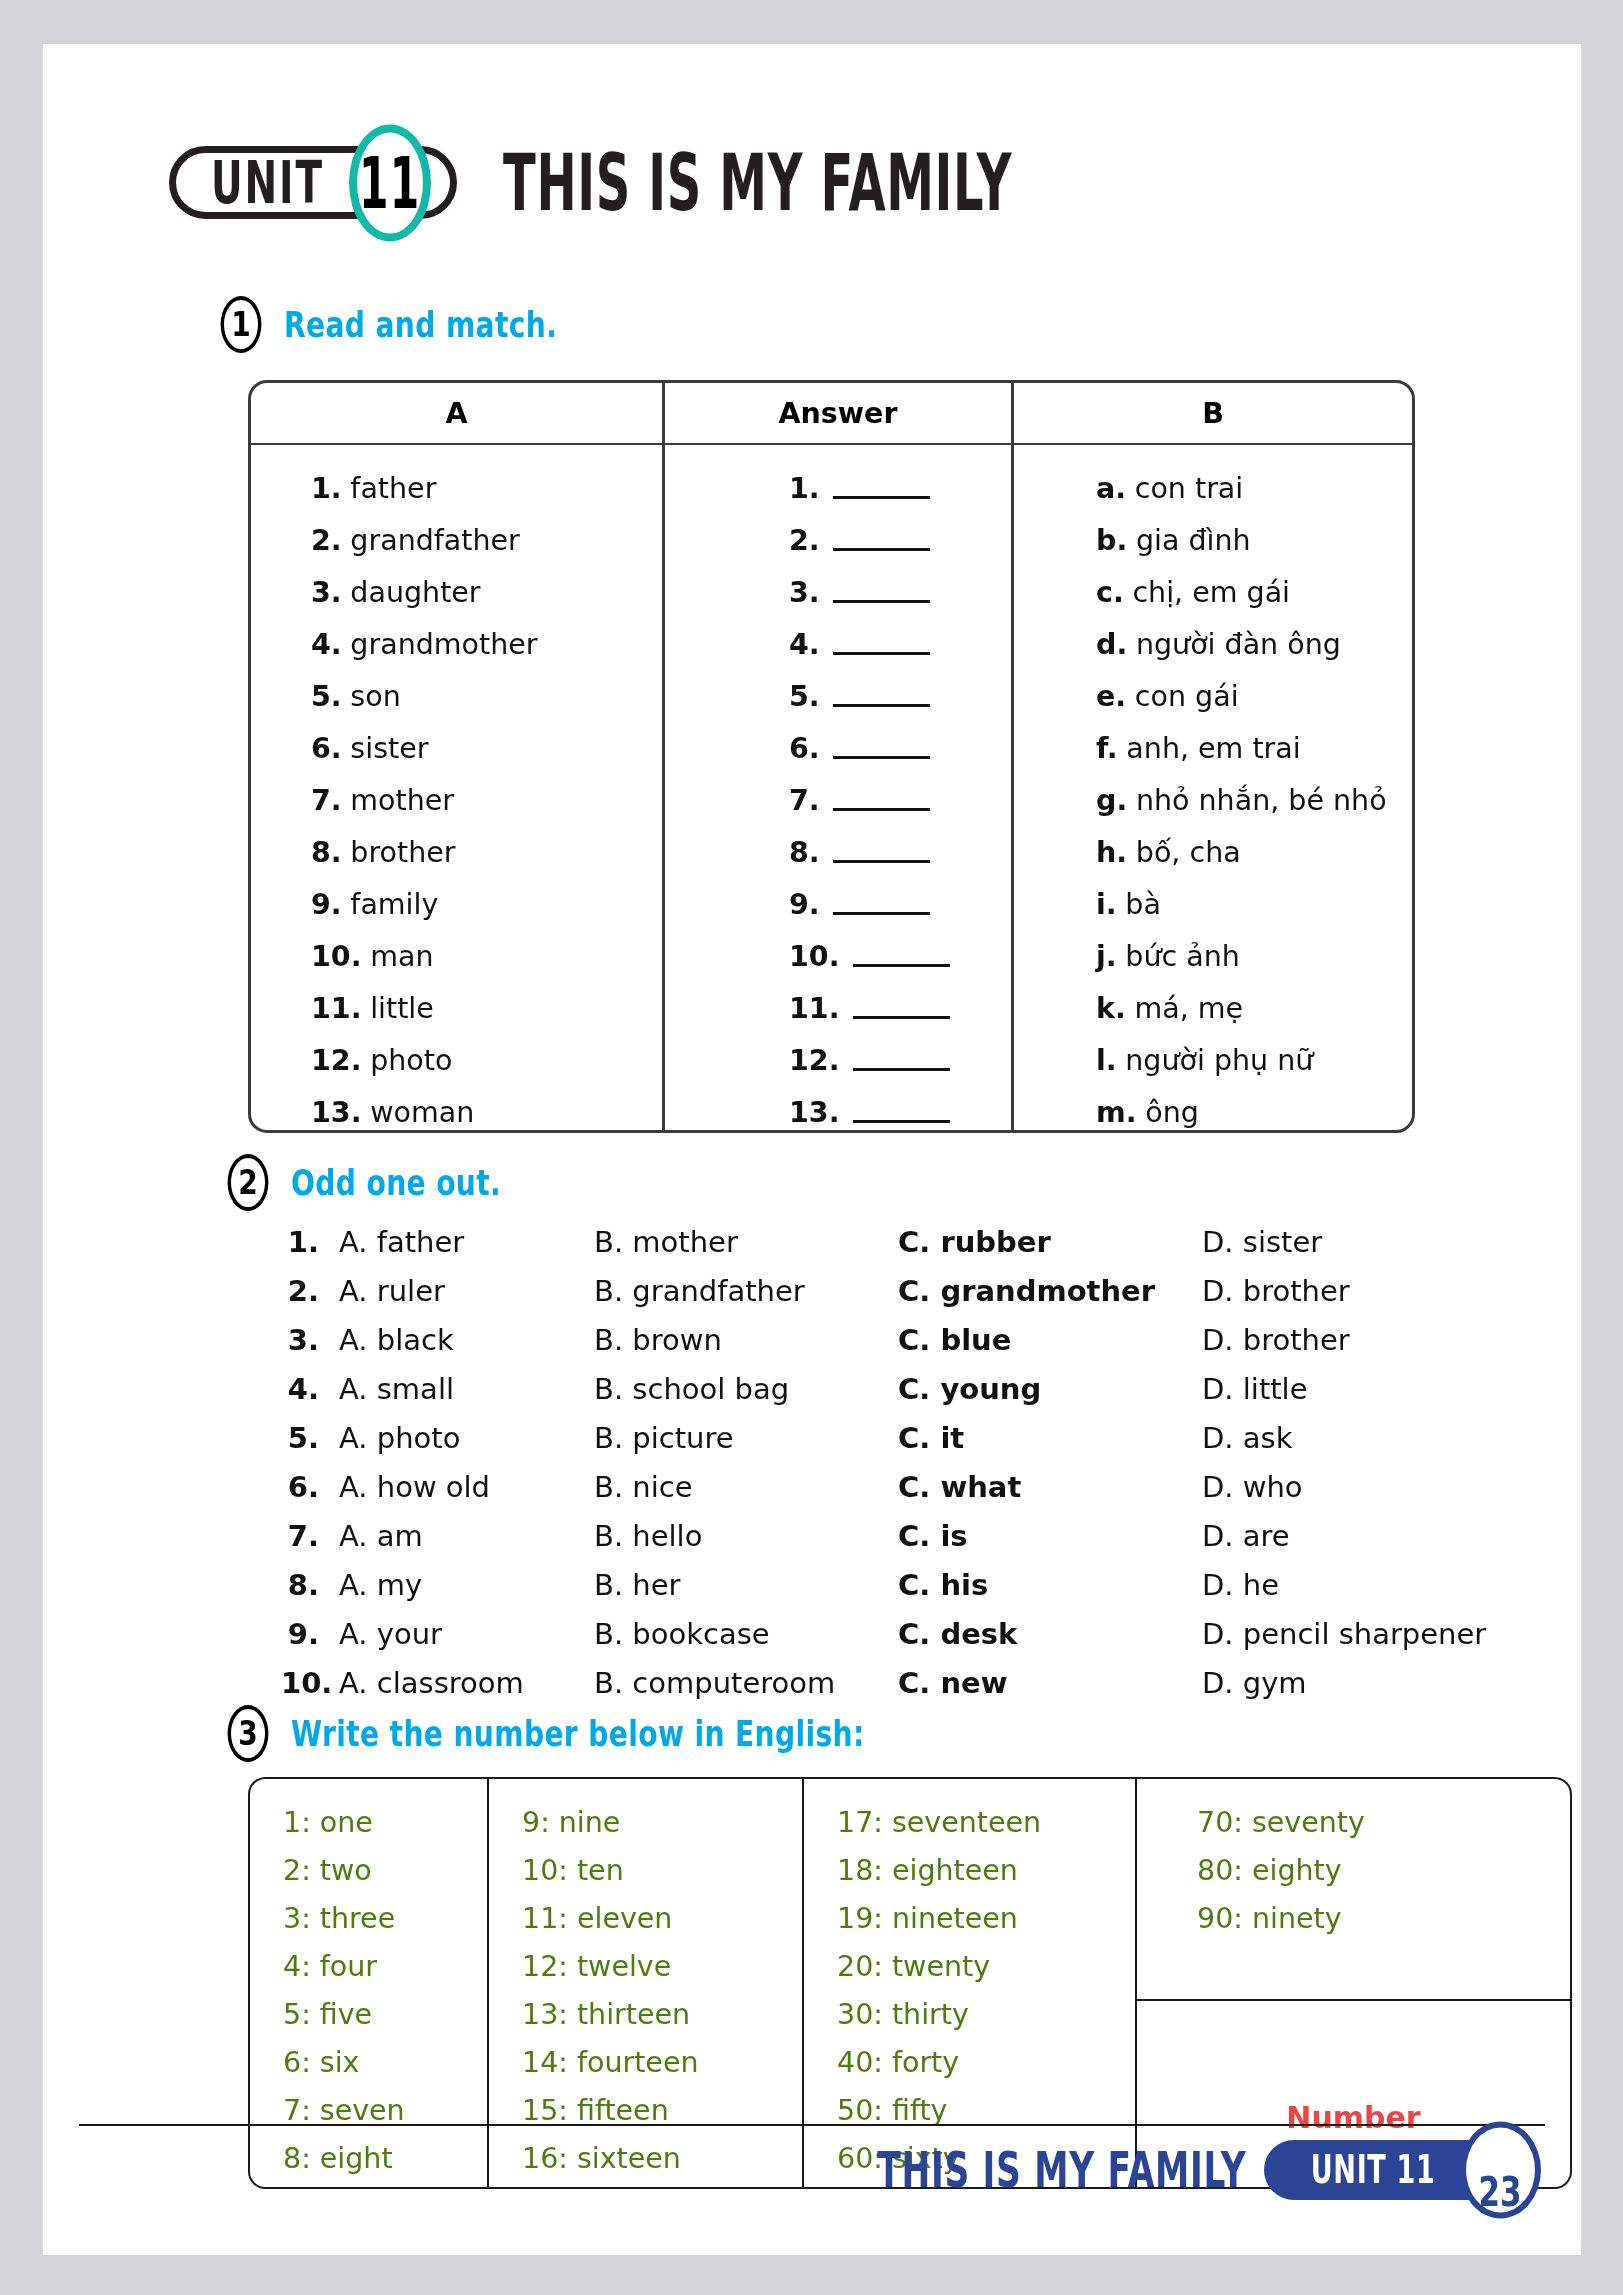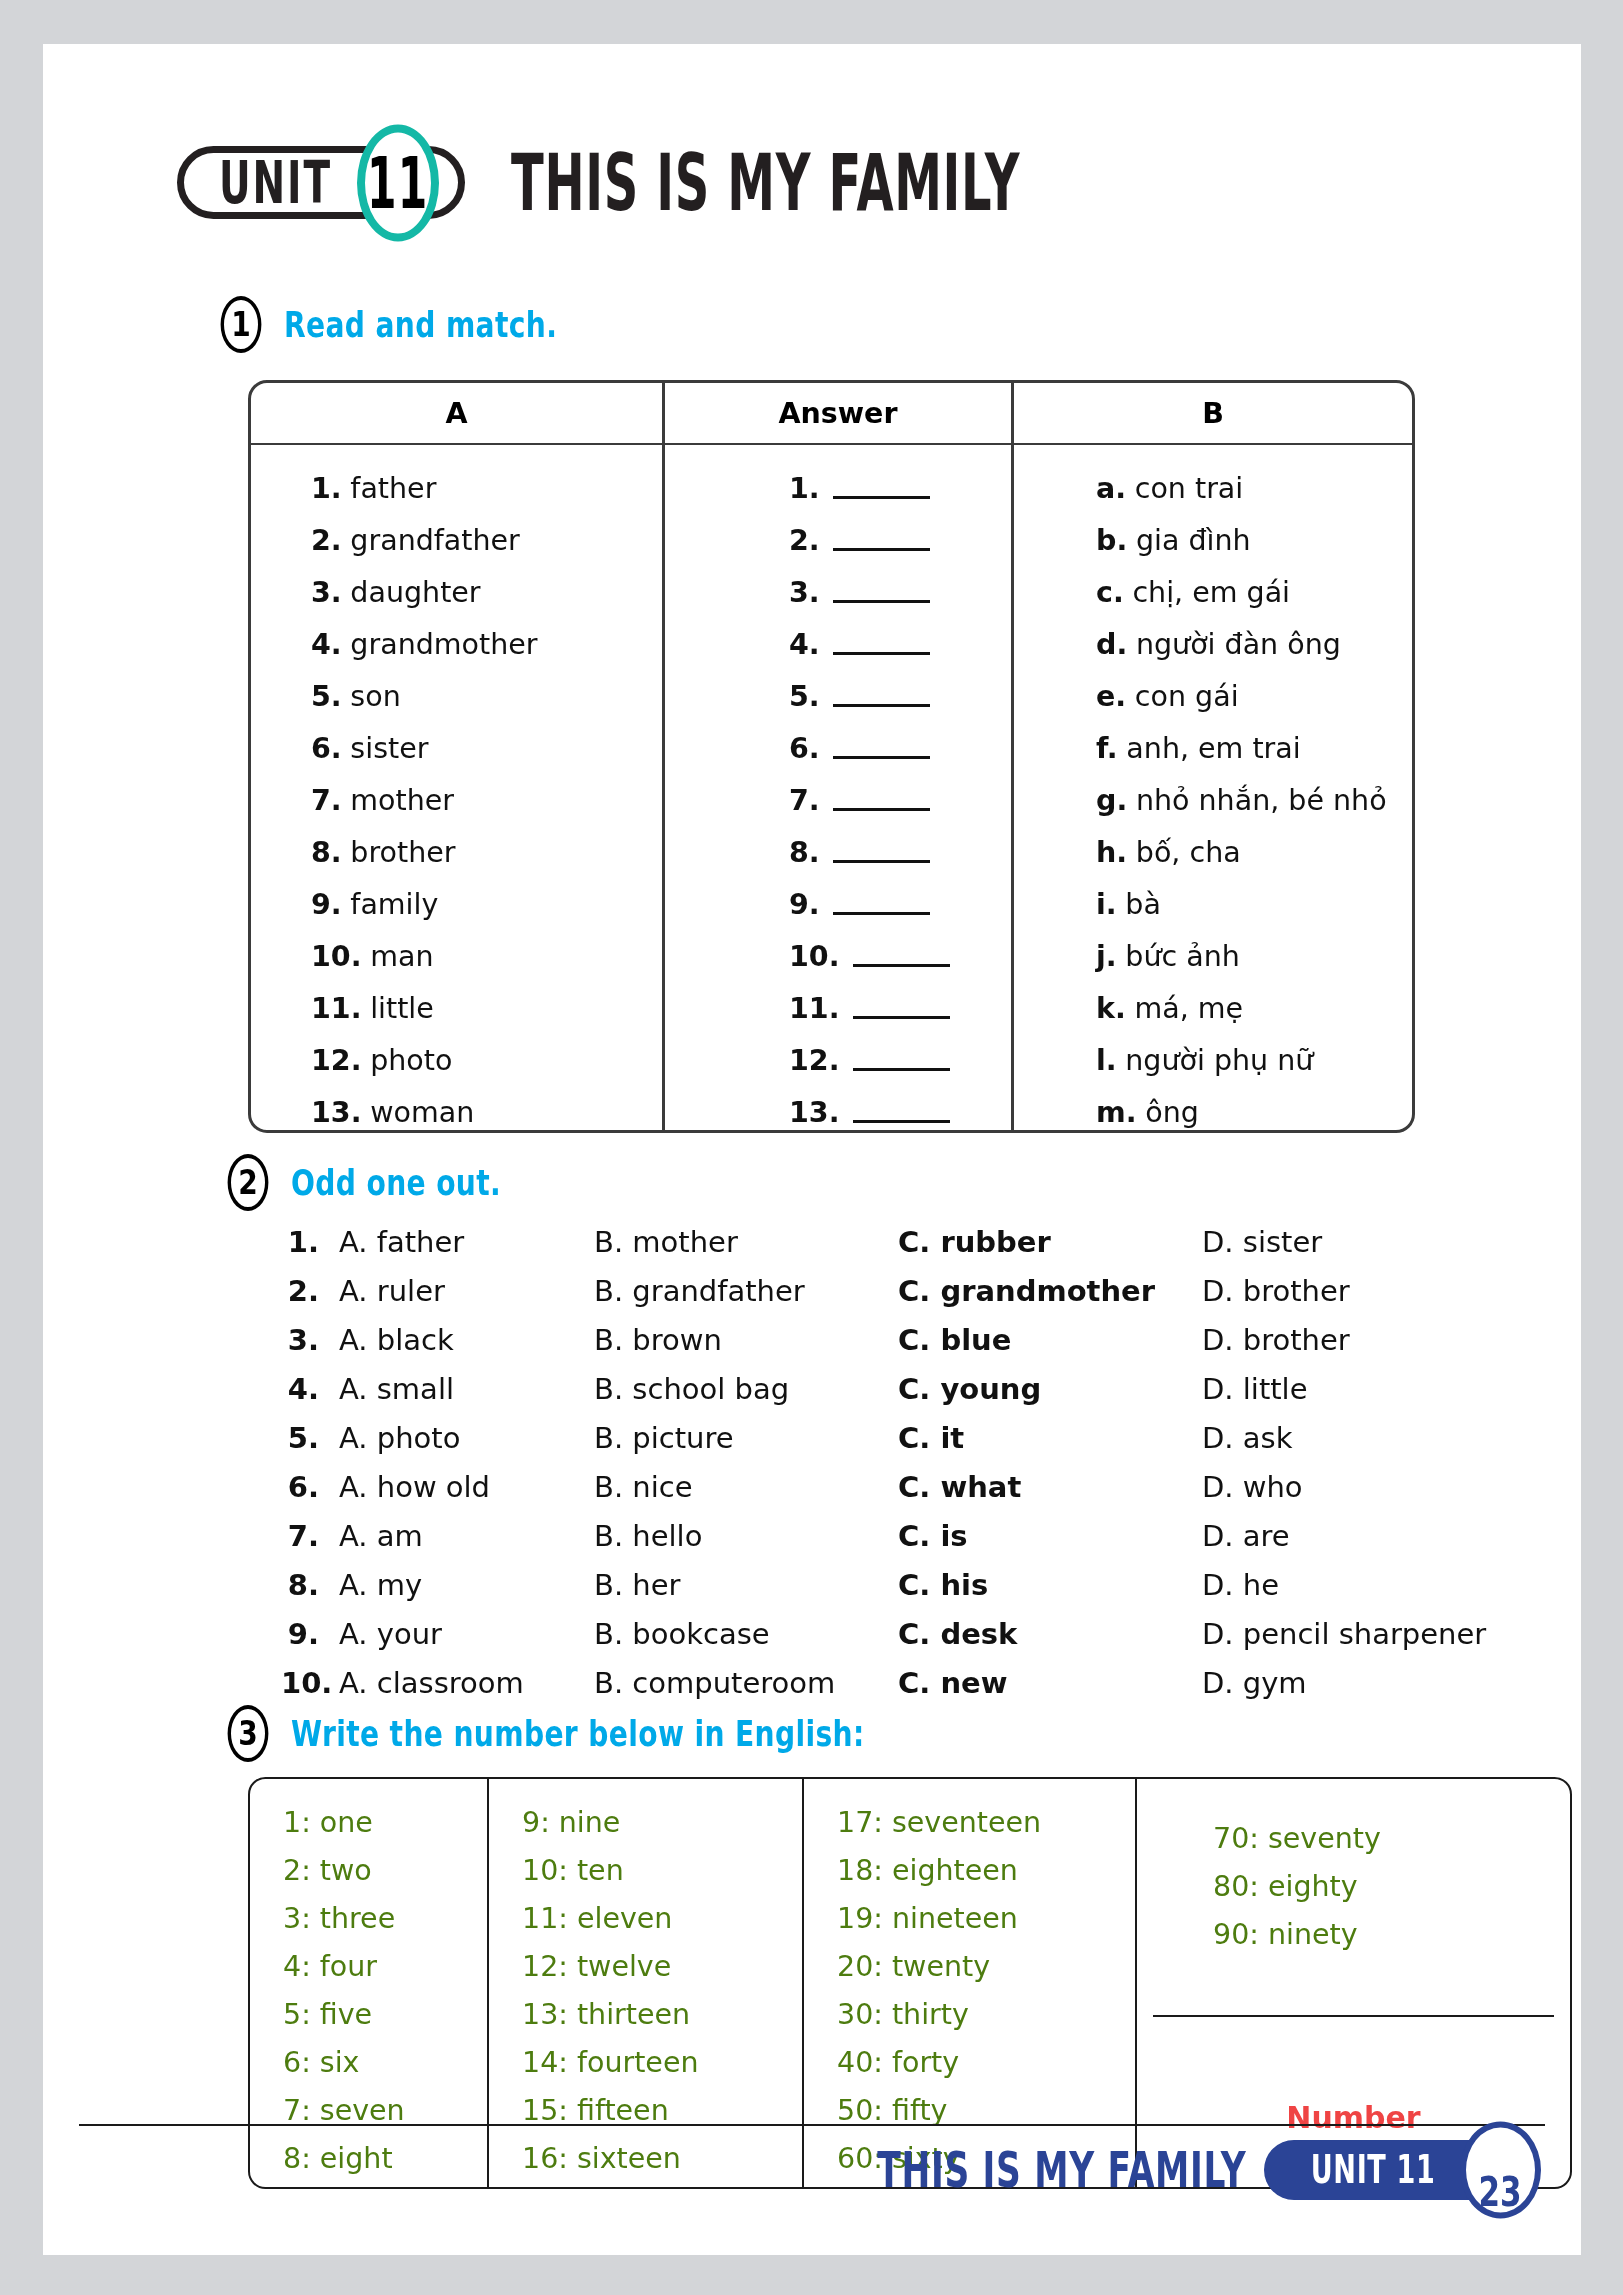--- a/index.html
+++ b/index.html
@@ -13,21 +13,21 @@
   .page {
     position: absolute;
     left: 43px; top: 44px;
     width: 1538px; height: 2211px;
     background: #ffffff;
   }
   .inner { position: relative; width: 100%; height: 100%; }
 
   
   .unit-header {
-    position: absolute; left: 134px; top: 95px;
+    position: absolute; left: 126px; top: 95px;
     height: 87px; display: flex; align-items: center;
   }
   .unit-pill {
     position: relative;
     border: 7.1px solid #231f20;
     border-radius: 48px;
     height: 73px;
     padding: 0 94px 0 35px;
     display: flex; align-items: center;
   }
@@ -153,21 +153,21 @@
     overflow: hidden;
   }
   .nt-col {
     position: relative;
     padding: 19px 0 0 33px;
     border-right: 2.4px solid #1a1a1a;
   }
   .nt-col.n1 { width: 239px; }
   .nt-col.n2 { width: 315px; }
   .nt-col.n3 { width: 333px; }
-  .nt-col.n4 { flex: 1; border-right: none; padding: 16px; display: flex; flex-direction: column; gap: 28px; }
+  .nt-col.n4 { flex: 1; border-right: none; padding: 0; display: flex; flex-direction: column; gap: 28px; }
   .nt-item { height: 48px; font-size: 28.5px; color: #4d7c0f; display: flex; align-items: center; }
   .nt-top { padding: 19px 0 0 60px; height: 222px; border-bottom: 2.4px solid #1a1a1a; }
   .nt-bottom { flex: 1; display: flex; align-items: center; justify-content: center; }
   .nt-bottom span { font-weight: 700; font-size: 30px; color: #ef4444; margin-top: 19px; }
 
   
   .footer {
     position: absolute;
     left: 0; right: 0; bottom: 28.5px;
     height: 103px;

